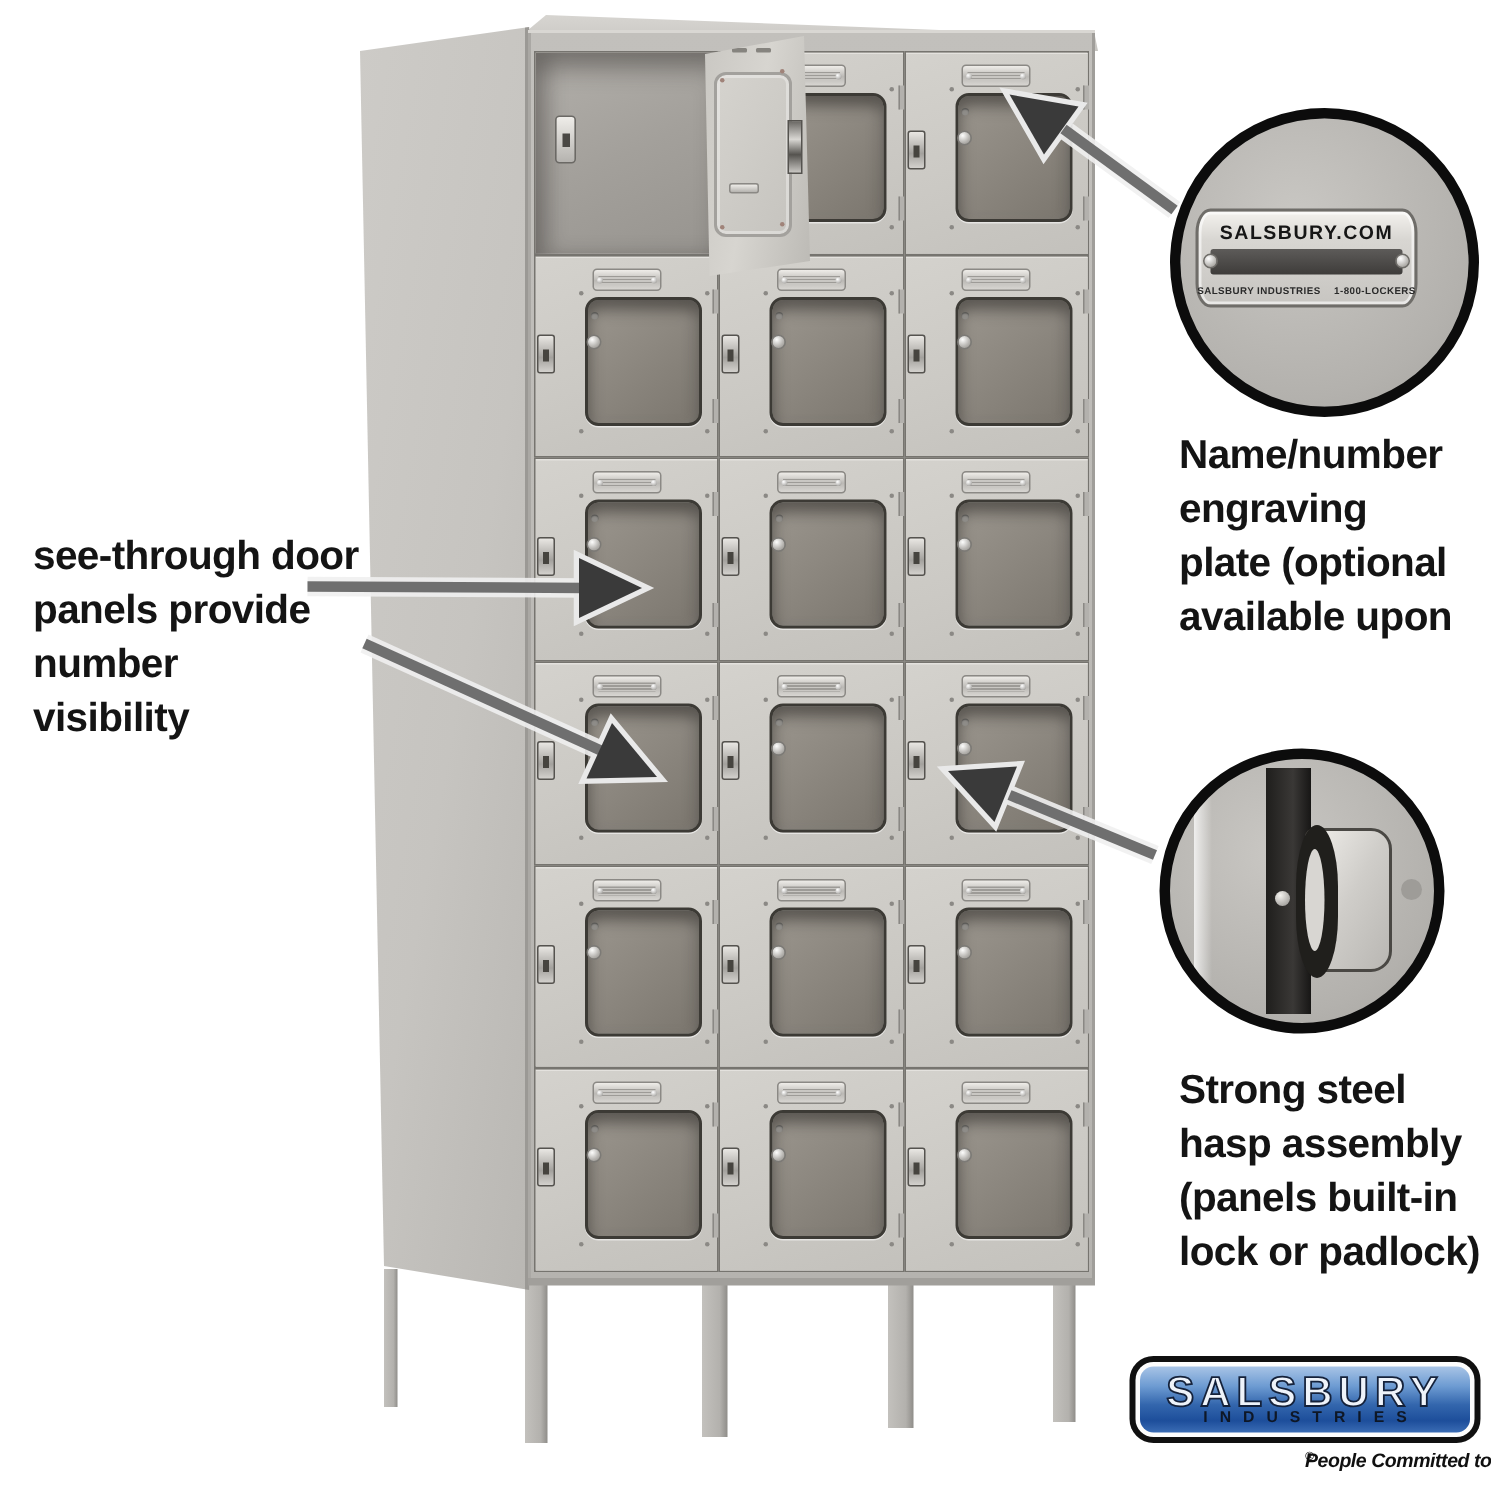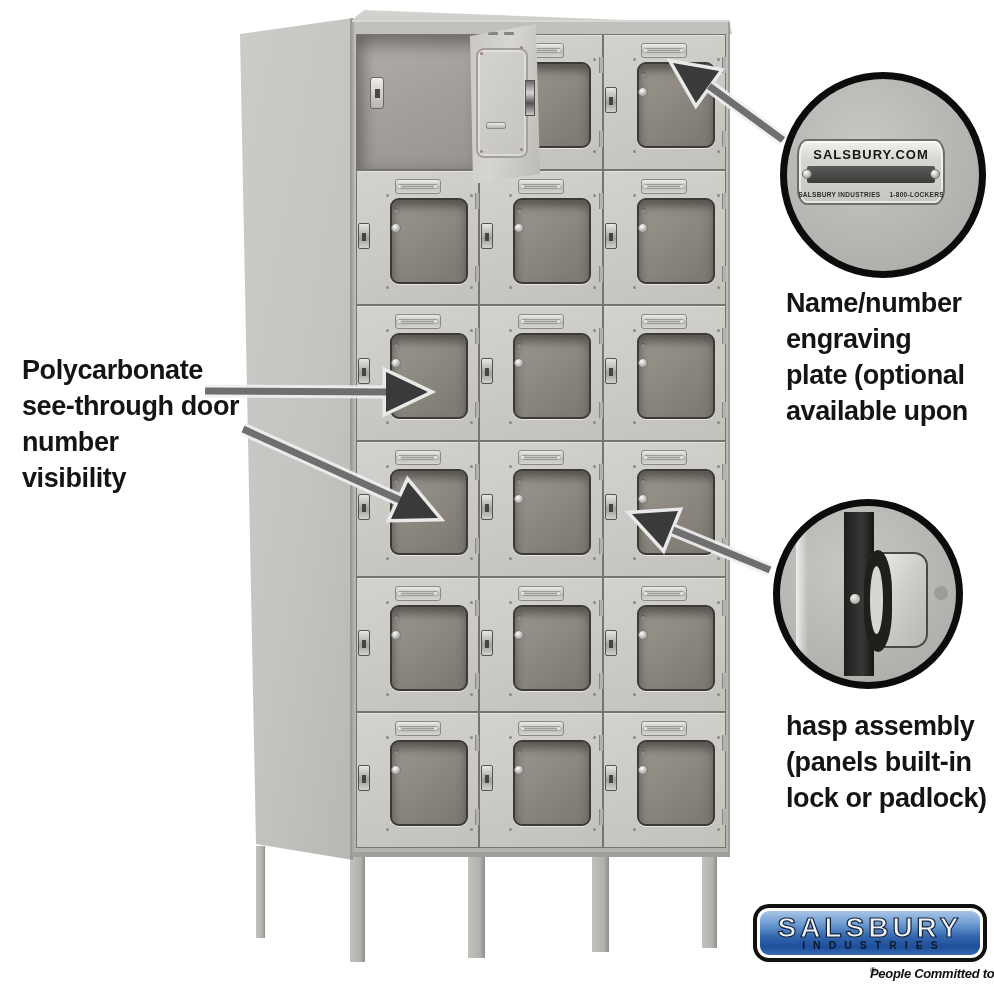--- a/index.html
+++ b/index.html
@@ -550,32 +550,33 @@
     </g>
     <g>
       <line x1="243" y1="429" x2="402" y2="501" stroke="#f0f0f0" stroke-width="13" opacity="0.9"></line>
       <polygon points="438,518 391,519 408,482" fill="#e9e9e9" stroke="#e9e9e9" stroke-width="7"></polygon>
       <line x1="243" y1="429" x2="402" y2="501" stroke="#6f6f6f" stroke-width="7"></line>
       <polygon points="438,518 391,519 408,482" fill="#3a3a3a"></polygon>
     </g>
   </svg>
 
   <div class="callout callout-left">
-    <div>Polycarbonate</div>
     <div>see-through door</div>
+    <div>panels provide</div>
     <div>number</div>
     <div>visibility</div>
   </div>
   <div class="callout callout-np">
     <div>Name/number</div>
     <div>engraving</div>
     <div>plate (optional</div>
     <div>available upon</div>
   </div>
   <div class="callout callout-hasp">
+    <div>Strong steel</div>
     <div>hasp assembly</div>
     <div>(panels built-in</div>
     <div>lock or padlock)</div>
   </div>
 
   <div class="logo">
     <div class="logo-box">
       <div class="logo-white">
         <div class="logo-blue">
           <div class="logo-brand">SALSBURY</div>

